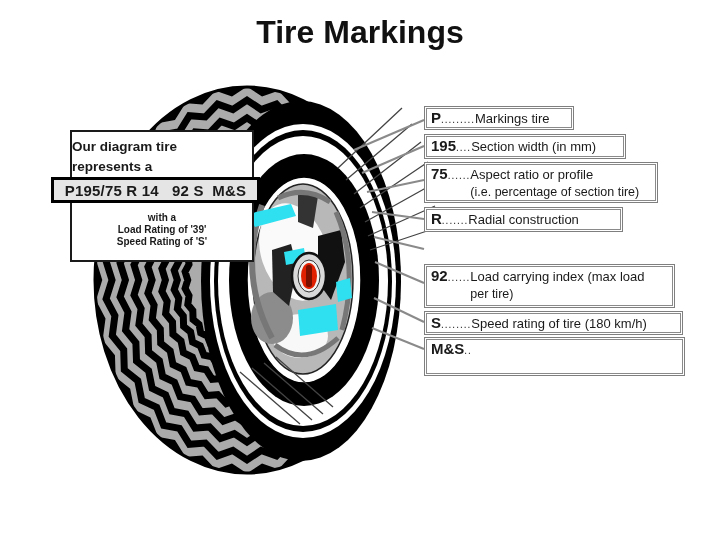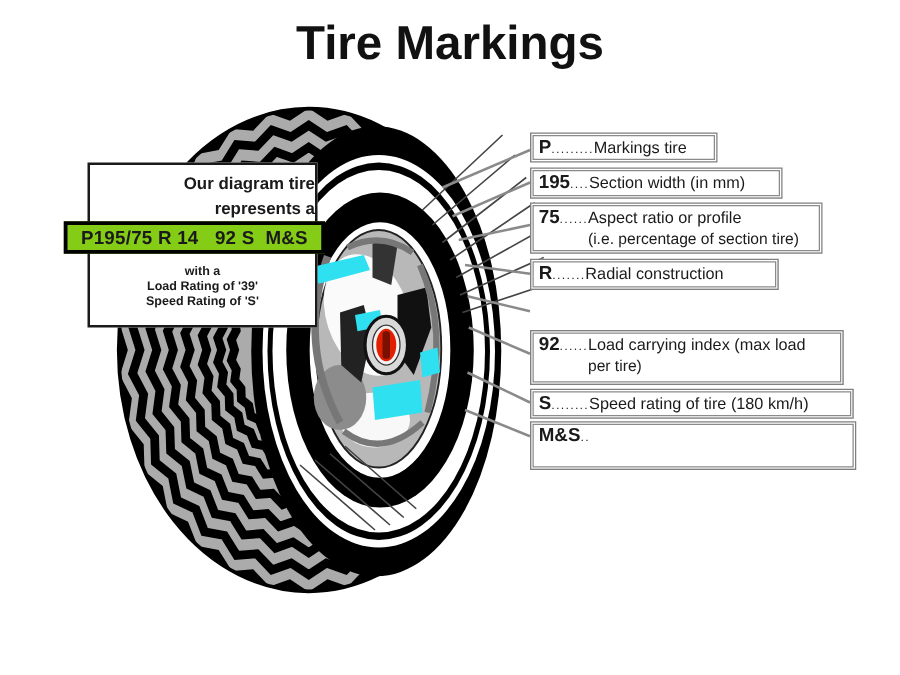--- a/index.html
+++ b/index.html
@@ -1,28 +1,28 @@
 <!DOCTYPE html>
 <html><head>
 <meta charset="utf-8">
 <style>
   html,body{margin:0;padding:0;background:#fff;}
   #stage{position:relative;width:720px;height:540px;background:#fff;overflow:hidden;
          font-family:"Liberation Sans","DejaVu Sans",sans-serif;color:#1a1a1a;}
   
   .title{position:absolute;left:0;top:14px;width:720px;text-align:center;
-         font-size:38px;font-weight:bold;letter-spacing:0;color:#111;}
+         font-size:32px;font-weight:bold;letter-spacing:0;color:#111;}
   
   #tire-svg{position:absolute;left:0;top:0;width:720px;height:540px;}
   
   .infobox{position:absolute;left:70px;top:130px;width:184px;height:132px;
            background:#fff;border:2px solid #1a1a1a;box-sizing:border-box;z-index:5;}
-  .info-intro{position:absolute;left:72px;top:137px;width:180px;text-align:right;
+  .info-intro{position:absolute;left:72px;top:137px;width:180px;text-align:left;
               font-size:13.5px;font-weight:600;line-height:1.45;z-index:6;}
-  .codebox{position:absolute;left:51px;top:177px;width:209px;height:26px;background:#84cc16;
+  .codebox{position:absolute;left:51px;top:177px;width:209px;height:26px;background:#e5e5e5;
            border:3px solid #000;box-sizing:border-box;z-index:7;display:flex;
            align-items:center;justify-content:center;font-weight:bold;font-size:15px;
            white-space:pre;letter-spacing:0.2px;}
   .info-outro{position:absolute;left:72px;top:212px;width:180px;text-align:center;
               font-size:10px;font-weight:600;line-height:1.22;z-index:6;}
   
   .lblbox{position:absolute;background:#fff;border:1px solid #7f7f7f;
           box-shadow:inset 0 0 0 1px #fff, inset 0 0 0 2px #8a8a8a;
           box-sizing:border-box;display:flex;align-items:baseline;
           padding:2px 5px 2px 6px;z-index:8;}

